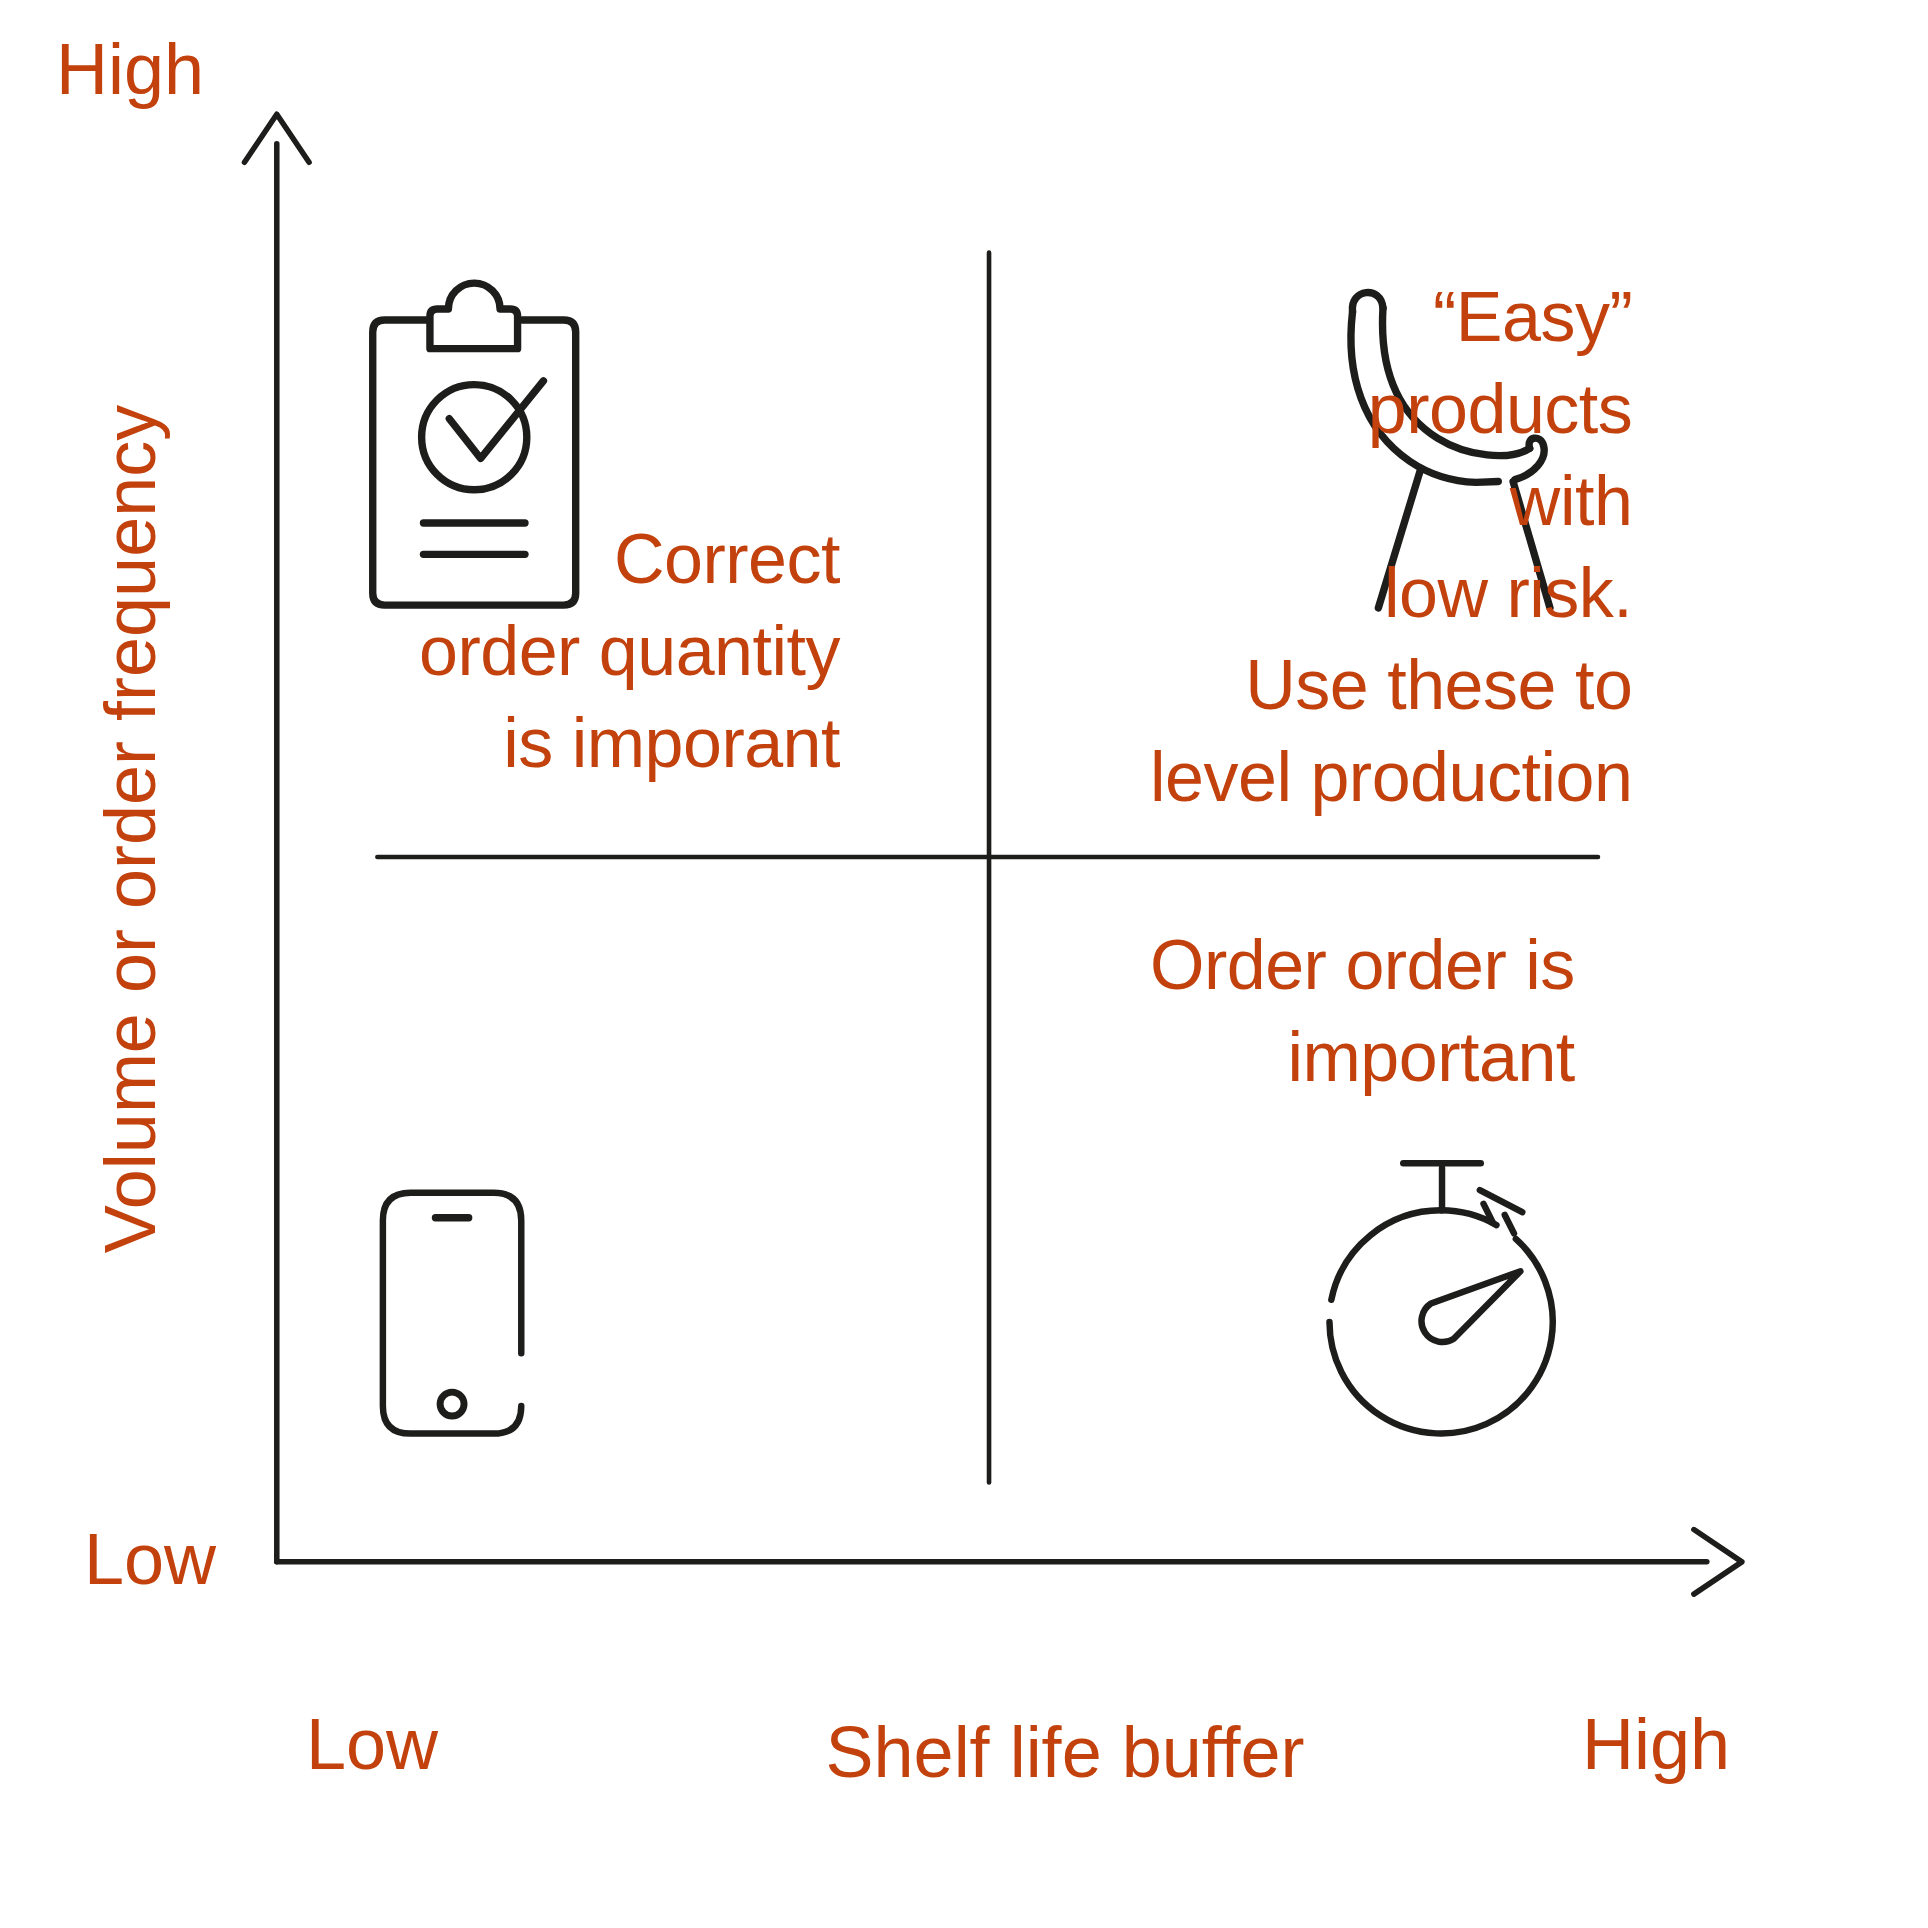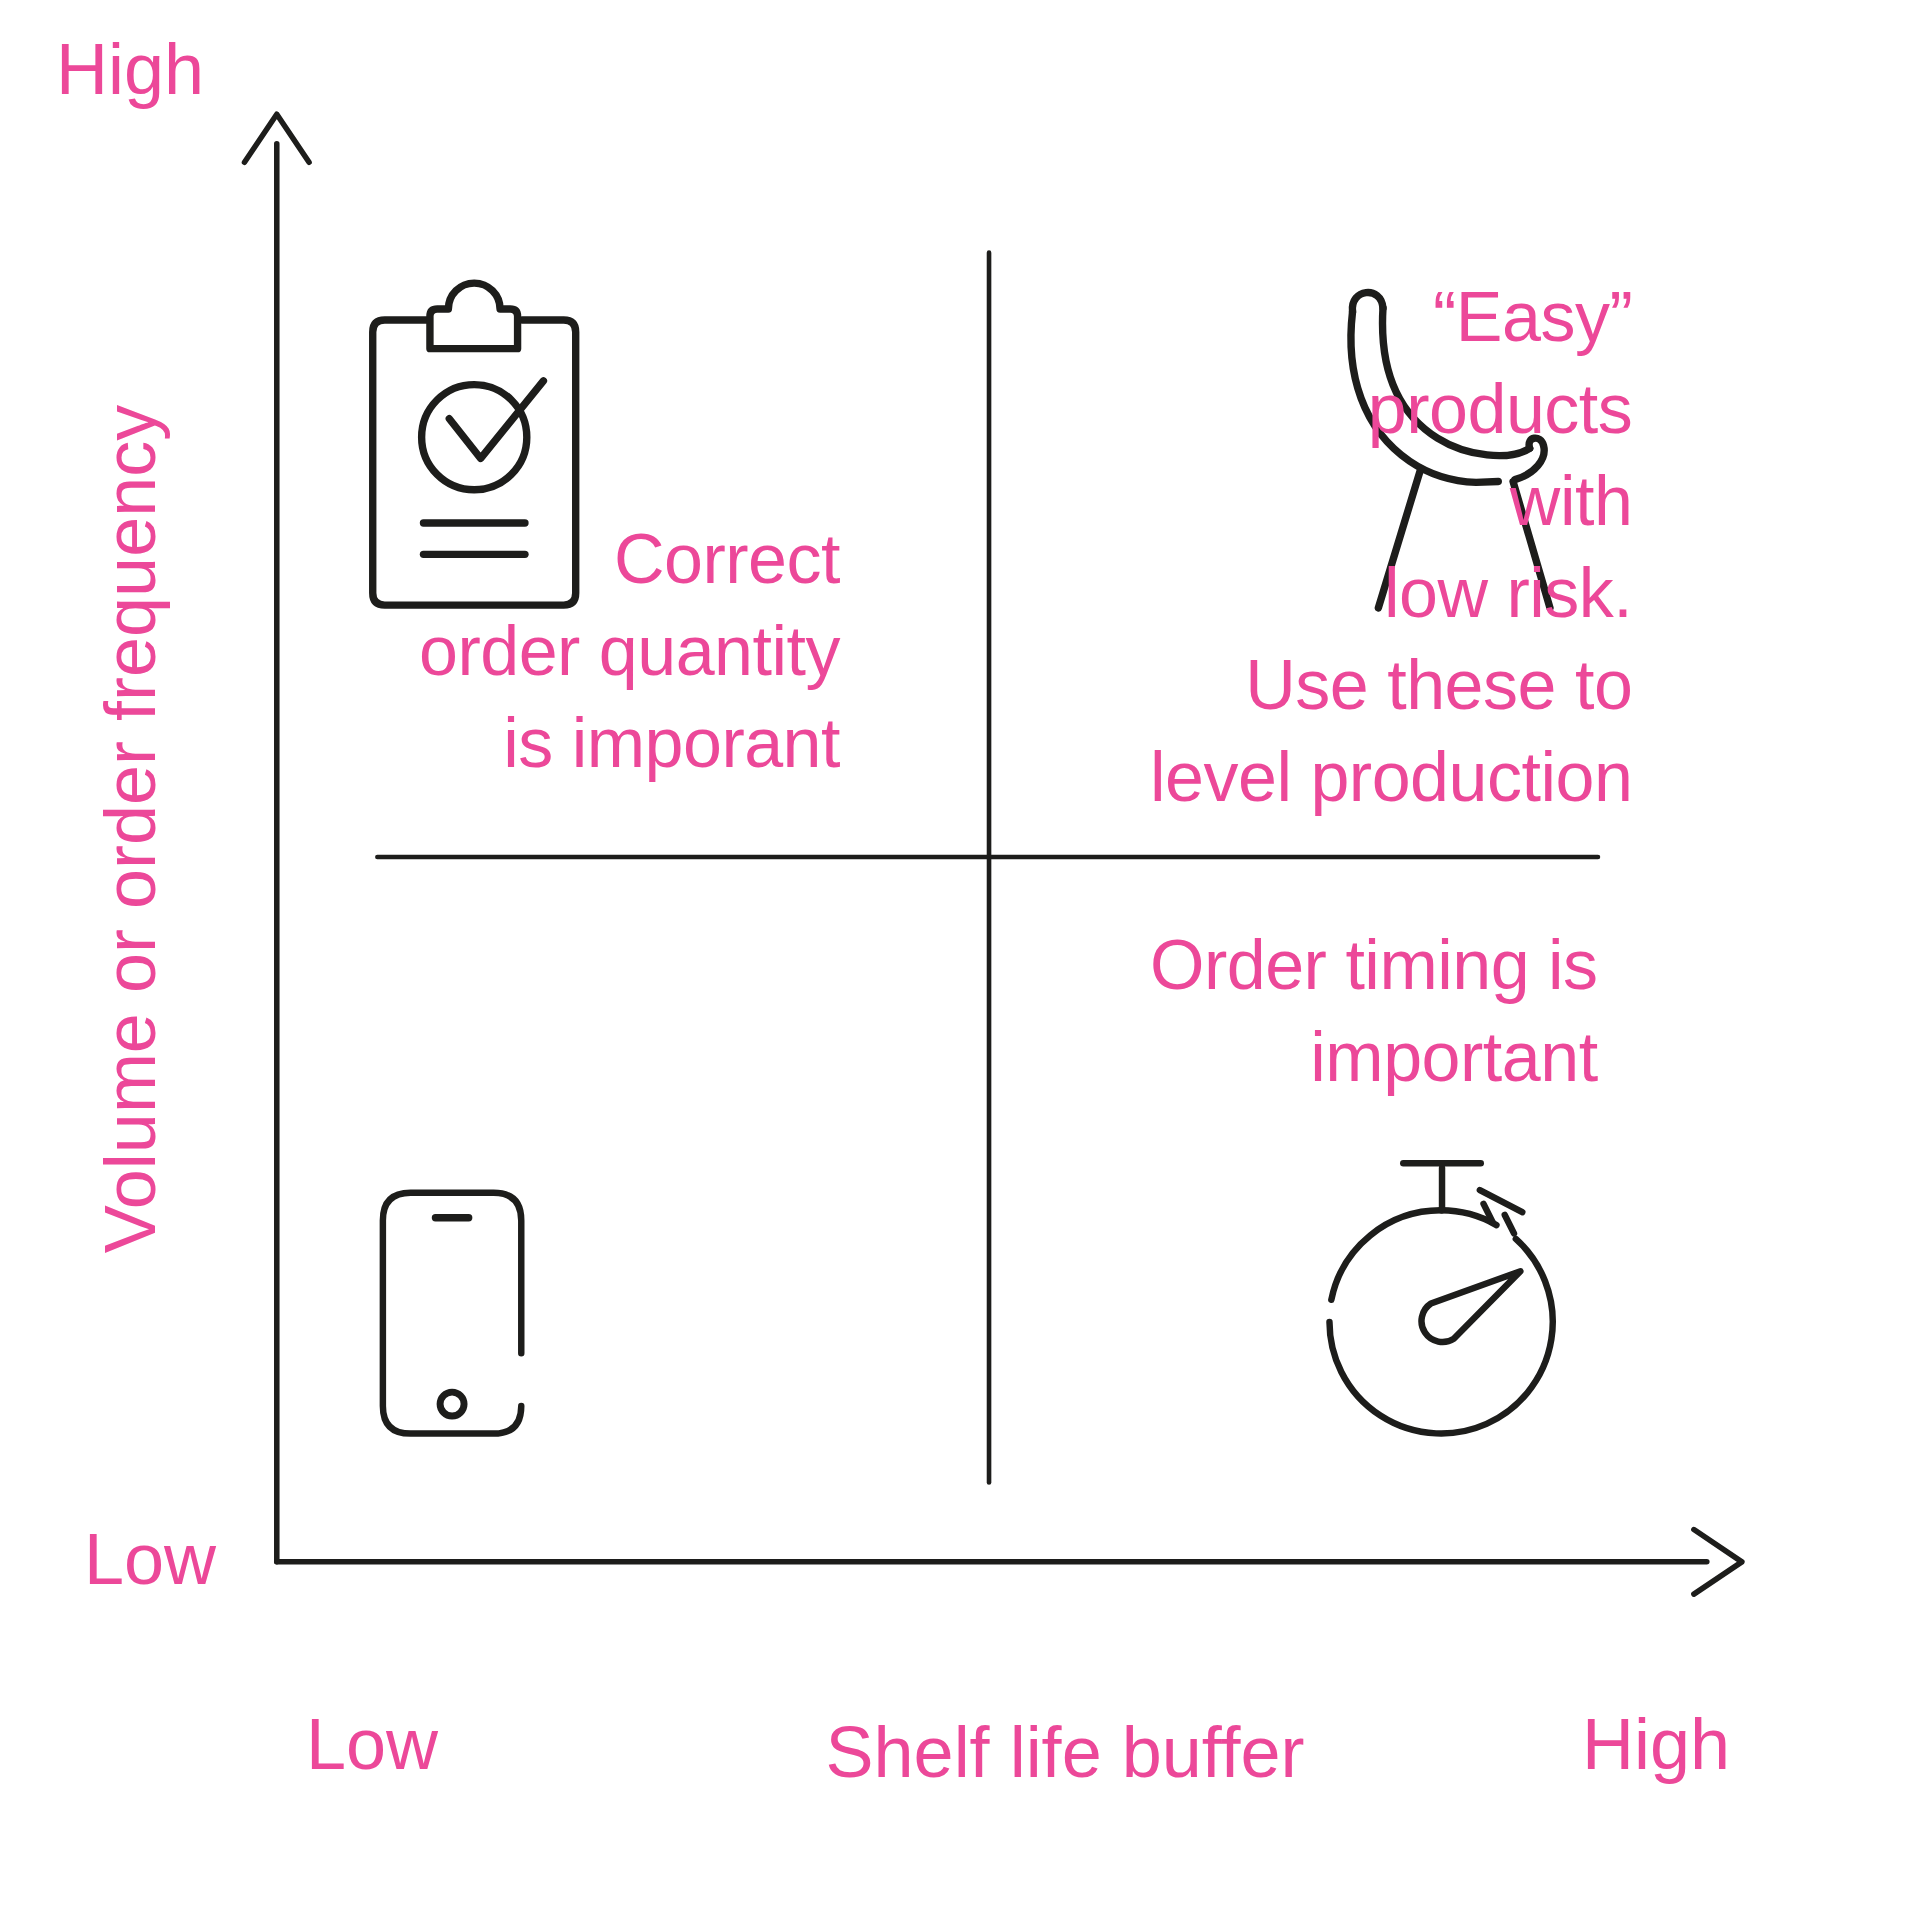--- a/index.html
+++ b/index.html
@@ -1,21 +1,21 @@
 <!DOCTYPE html>
 <html><head>
 <meta charset="utf-8">
 <style>
   html,body { margin:0; padding:0; background:#ffffff; }
   .canvas {
     position:relative;
     width:1788px; height:1928px;
     background:#ffffff;
     font-family:"Liberation Sans", sans-serif;
-    color:#ec4899;
+    color:#c2410c;
     overflow:hidden;
   }
   .artwork { position:absolute; left:0; top:0; width:100%; height:100%; }
   .label { position:absolute; white-space:pre-line; }
   .axis-end { font-size:72px; line-height:1.1; }
   .axis-title { font-size:72px; line-height:1.1; white-space:nowrap; }
   .quad-text { font-size:70px; line-height:92px; letter-spacing:-0.5px; }
   .align-right { text-align:right; }
   .align-left { text-align:right; }
   .y-title {
@@ -93,17 +93,17 @@
 
   <div class="label quad-text align-right" style="right:948px; top:513px;">Correct
 order quantity
 is imporant</div>
   <div class="label quad-text align-left" style="left:1150px; top:271px;">“Easy”
 products
 with
 low risk.
 Use these to
 level production</div>
-  <div class="label quad-text align-left" style="left:1150px; top:919px;">Order timing is
+  <div class="label quad-text align-left" style="left:1150px; top:919px;">Order order is
 important</div>
 
 </div>
 
 
 </body></html>

